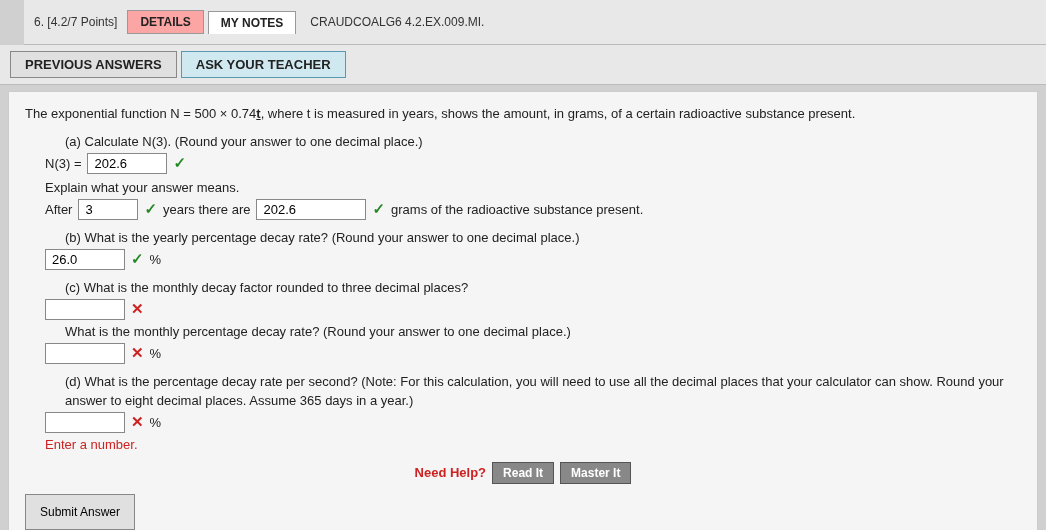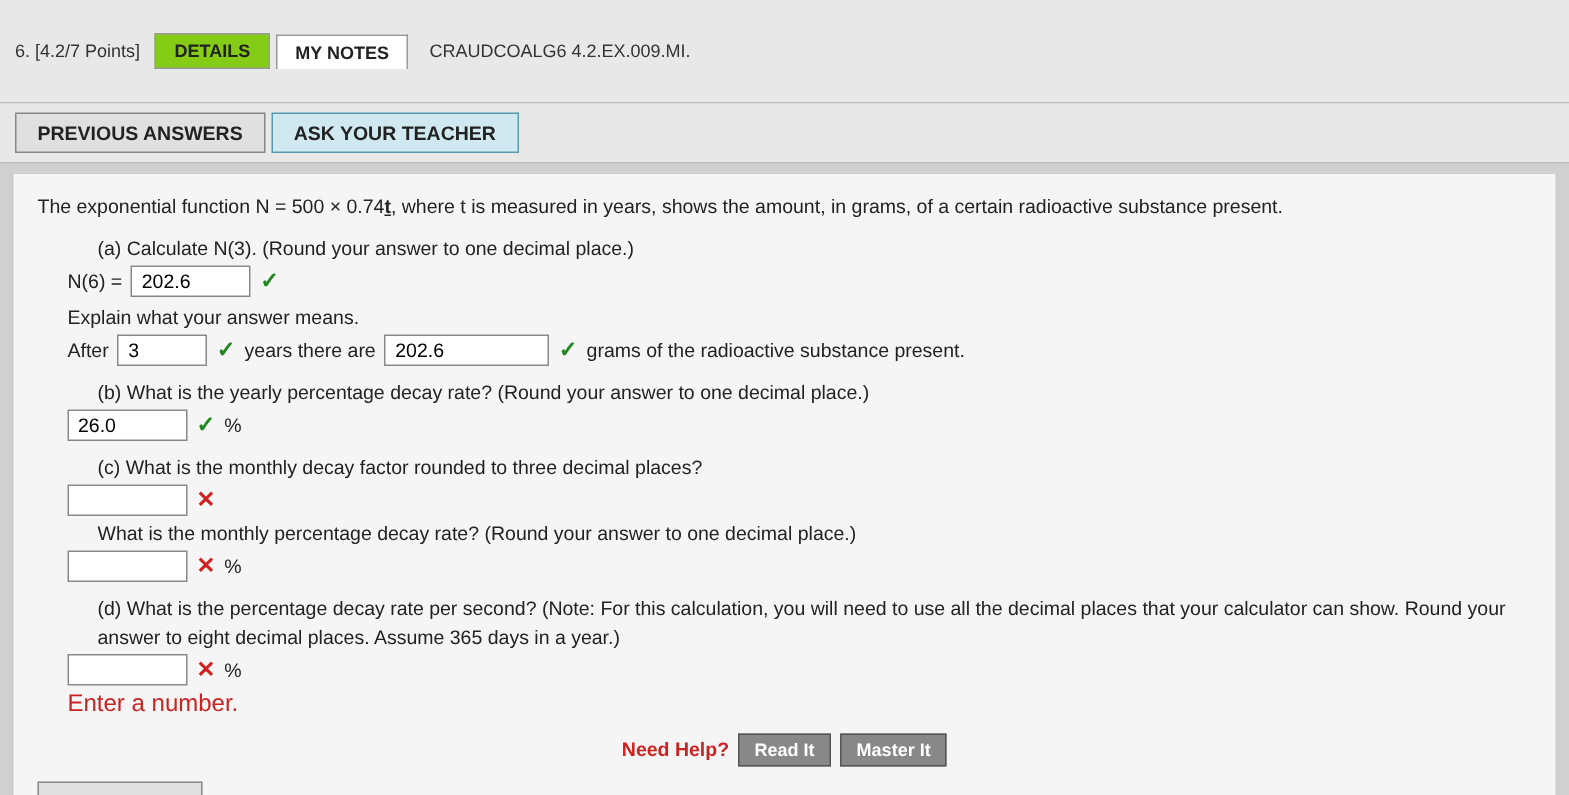--- a/index.html
+++ b/index.html
@@ -7,40 +7,41 @@
       font-family: Arial, sans-serif;
       font-size: 13px;
       background: #d0d0d0;
       width: 1046px;
       height: 530px;
       overflow: hidden;
     }
     .top-bar {
       display: flex;
       align-items: flex-start;
-      padding: 22px 10px;
+      padding: 10px 10px;
       background: #e8e8e8;
       border-bottom: 1px solid #bbb;
       gap: 4px;
       flex-wrap: wrap;
+      margin-left: 24px;
     }
     .top-bar-left {
       display: flex;
       align-items: center;
       gap: 4px;
       flex: 1;
     }
     .points-label {
       font-size: 12px;
       color: #333;
       margin-right: 6px;
     }
     .tab-btn {
       padding: 4px 12px;
-      background: #84cc16;
+      background: #fca5a5;
       border: 1px solid #999;
       cursor: pointer;
       font-size: 12px;
       font-weight: bold;
       color: #222;
     }
     .tab-btn.active {
       background: #fff;
       border-bottom: none;
     }
@@ -163,21 +164,21 @@
     .submit-btn {
       padding: 10px 14px;
       font-size: 12px;
       border: 1px solid #888;
       background: #e0e0e0;
       cursor: pointer;
       margin-top: 10px;
     }
     .enter-number {
       color: #cc2222;
-      font-size: 16px;
+      font-size: 13px;
     }
   </style>
 </head>
 <body>
 
 <div class="top-bar">
   <div class="top-bar-left">
     <span class="points-label">6. [4.2/7 Points]</span>
     <button class="tab-btn">DETAILS</button>
     <button class="tab-btn active">MY NOTES</button>
@@ -192,21 +193,21 @@
 
 <div class="main-content">
 
   <div class="problem-text">
     <span>The exponential function N = 500 × 0.74</span><span class="underline">t</span><span>, where t is measured in years, shows the amount, in grams, of a certain radioactive substance present.</span>
   </div>
 
   <div class="sub-section">
     <div class="sub-label">(a) Calculate N(3). (Round your answer to one decimal place.)</div>
     <div class="answer-row">
-      <span class="inline-label">N(6) =</span>
+      <span class="inline-label">N(3) =</span>
       <input class="answer-input" type="text" value="202.6" style="">
       <span class="check-mark">✓</span>
     </div>
 
     <div class="explain-text">Explain what your answer means.</div>
     <div class="answer-row">
       <span class="inline-label">After</span>
       <input class="answer-input small" type="text" value="3" style="">
       <span class="check-mark">✓</span>
       <span class="inline-label">years there are</span>

